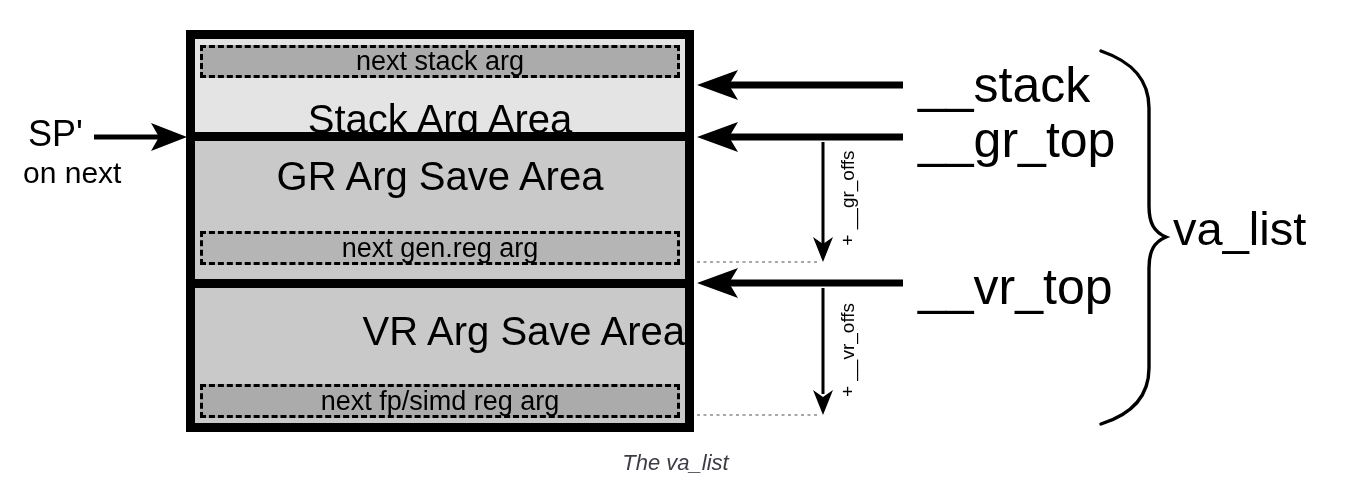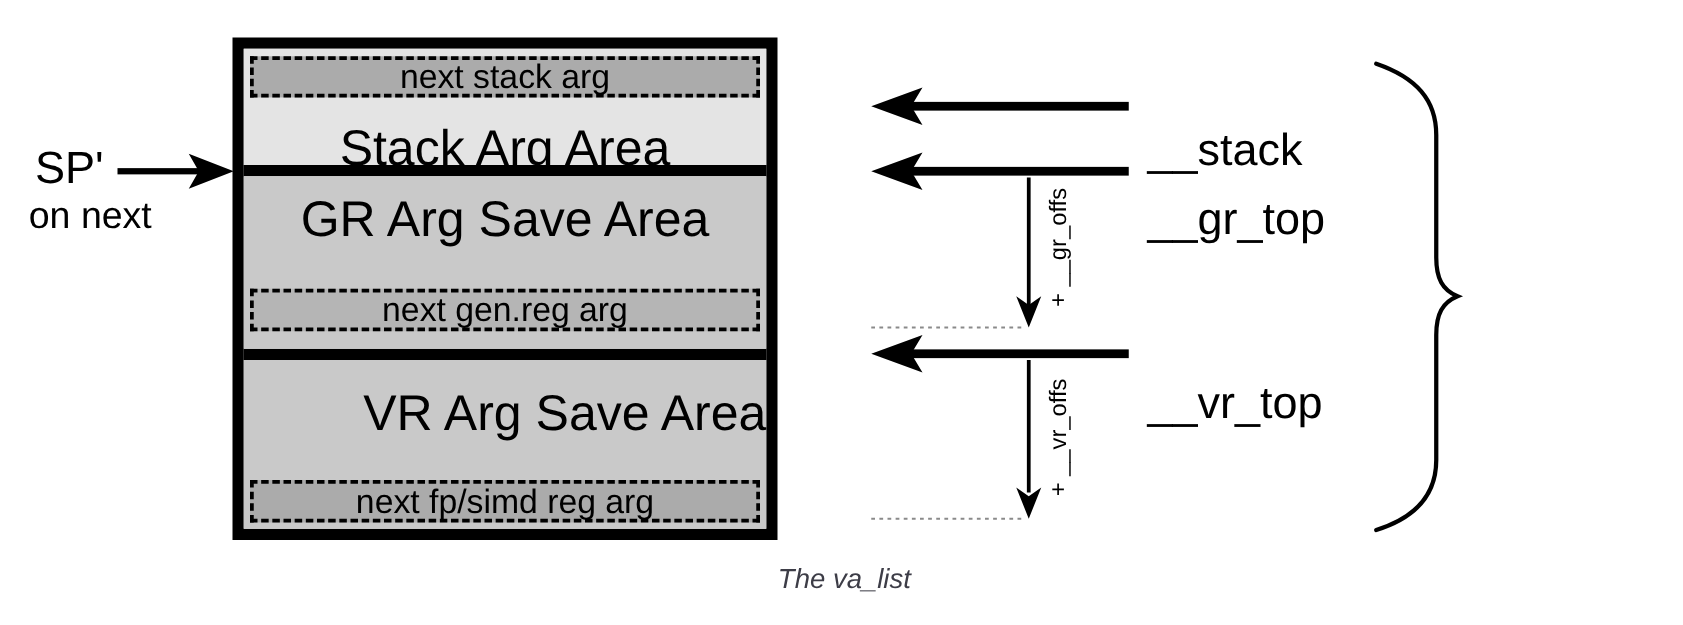--- a/index.html
+++ b/index.html
@@ -6,21 +6,21 @@
     --stack-area:#e4e4e4; --save-area:#c9c9c9;
     --slot-stack:#ababab; --slot-gr:#b5b5b5; --slot-vr:#ababab;
     --line:#000000; --caption-text:#3d3d47;
   }
   html,body{margin:0;padding:0;background:#fff;}
   body{font-family:"Liberation Sans","DejaVu Sans",sans-serif;color:#000;}
   #stage{position:relative;width:1346px;height:500px;background:#fff;overflow:hidden;}
   #overlay{position:absolute;left:0;top:0;width:1346px;height:500px;pointer-events:none;}
 
   
-  .membox{position:absolute;left:186px;top:30px;width:436px;height:402px;
+  .membox{position:absolute;left:186px;top:30px;width:508px;height:402px;
           box-sizing:border-box;border:9px solid var(--line);
           display:flex;flex-direction:column;}
   .divider{height:9px;background:var(--line);flex:none;}
   .section{position:relative;flex:none;}
   .sec-stack{height:93px;background:var(--stack-area);}
   .sec-gr{height:138px;background:var(--save-area);}
   .sec-vr{flex:1;background:var(--save-area);}
   .sec-title{position:absolute;left:0;right:0;text-align:center;
              font-size:40px;line-height:1;white-space:nowrap;}
   .sec-stack .sec-title{top:35px;margin-top:25px;}
@@ -30,21 +30,21 @@
         border:3px dashed var(--line);display:flex;align-items:center;justify-content:center;
         font-size:27px;line-height:1;white-space:nowrap;}
   .slot-stack{top:6px;height:33px;background:var(--slot-stack);}
   .slot-gr{bottom:14px;height:34px;background:var(--slot-gr);}
   .slot-vr{bottom:5px;height:34px;background:var(--slot-vr);}
 
   
   .lbl{position:absolute;line-height:1;white-space:nowrap;}
   .sp-label{left:28px;top:116px;font-size:36px;}
   .sp-sub{left:23px;top:158px;font-size:30px;}
-  .ptr{font-size:36px;left:918px;margin-top:42px;}
+  .ptr{font-size:50px;left:918px;}
   .ptr-stack{top:60px;}
   .ptr-grtop{top:115px;}
   .ptr-vrtop{top:262px;}
   .offs{font-size:19px;transform:translate(-50%,-50%) rotate(-90deg);}
   .offs-gr{left:847px;top:198px;}
   .offs-vr{left:847px;top:350px;}
   .brace-label{left:1173px;top:205px;font-size:47px;}
   .caption{left:518px;top:452px;width:315px;text-align:center;
            font-size:22px;font-style:italic;color:var(--caption-text);}
 </style>
@@ -115,15 +115,16 @@
              C 1154,242 1149,251 1149,268 L 1149,368 C 1149,396 1133,414 1101,424" fill="none" stroke="#000" stroke-width="3.4" stroke-linecap="round"></path>
   </svg>
 
   <div class="lbl sp-label">SP'</div>
   <div class="lbl sp-sub">on next</div>
   <div class="lbl ptr ptr-stack">__stack</div>
   <div class="lbl ptr ptr-grtop">__gr_top</div>
   <div class="lbl ptr ptr-vrtop">__vr_top</div>
   <div class="lbl offs offs-gr">+ __gr_offs</div>
   <div class="lbl offs offs-vr">+ __vr_offs</div>
+  <div class="lbl brace-label">va_list</div>
   <div class="lbl caption">The va_list</div>
 
 </div>
 
 </body></html>

